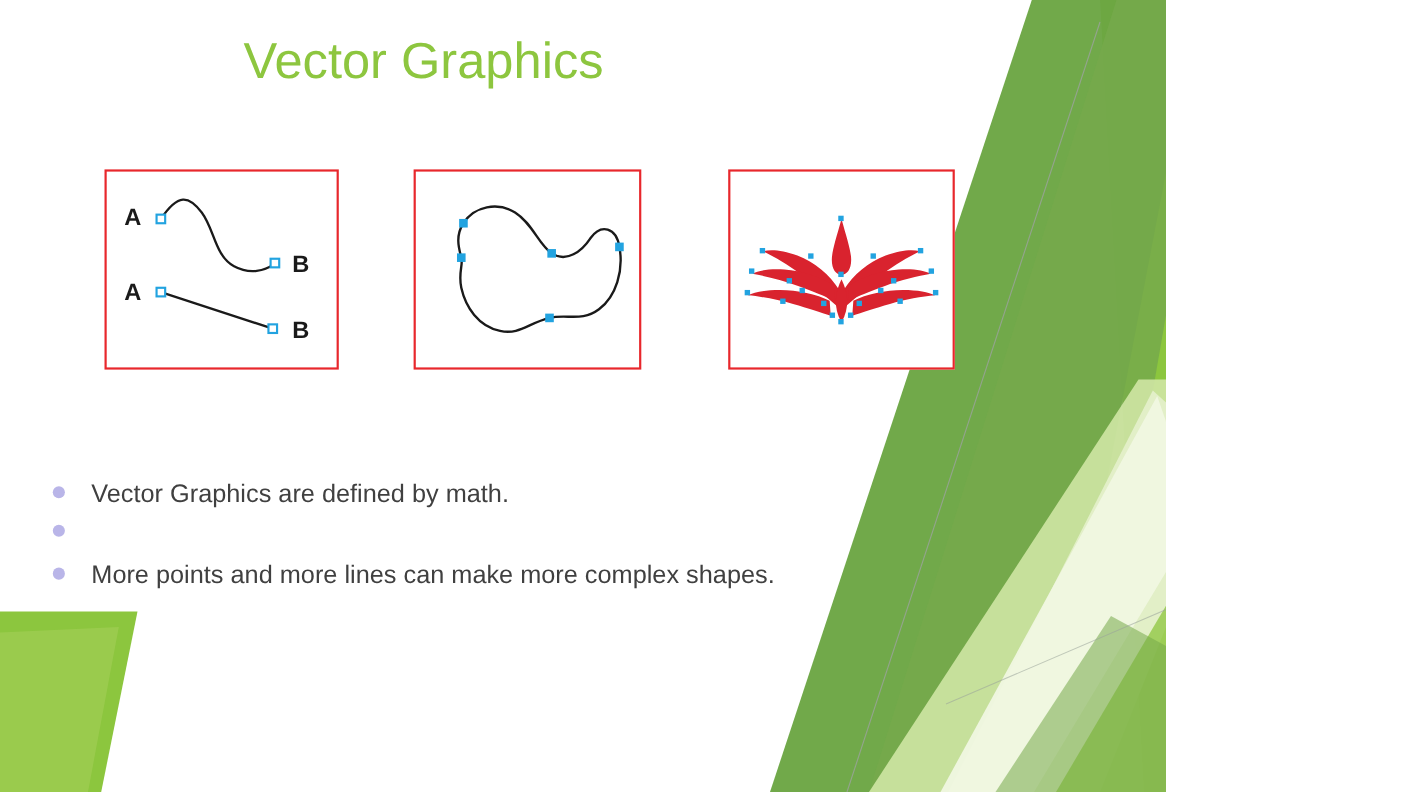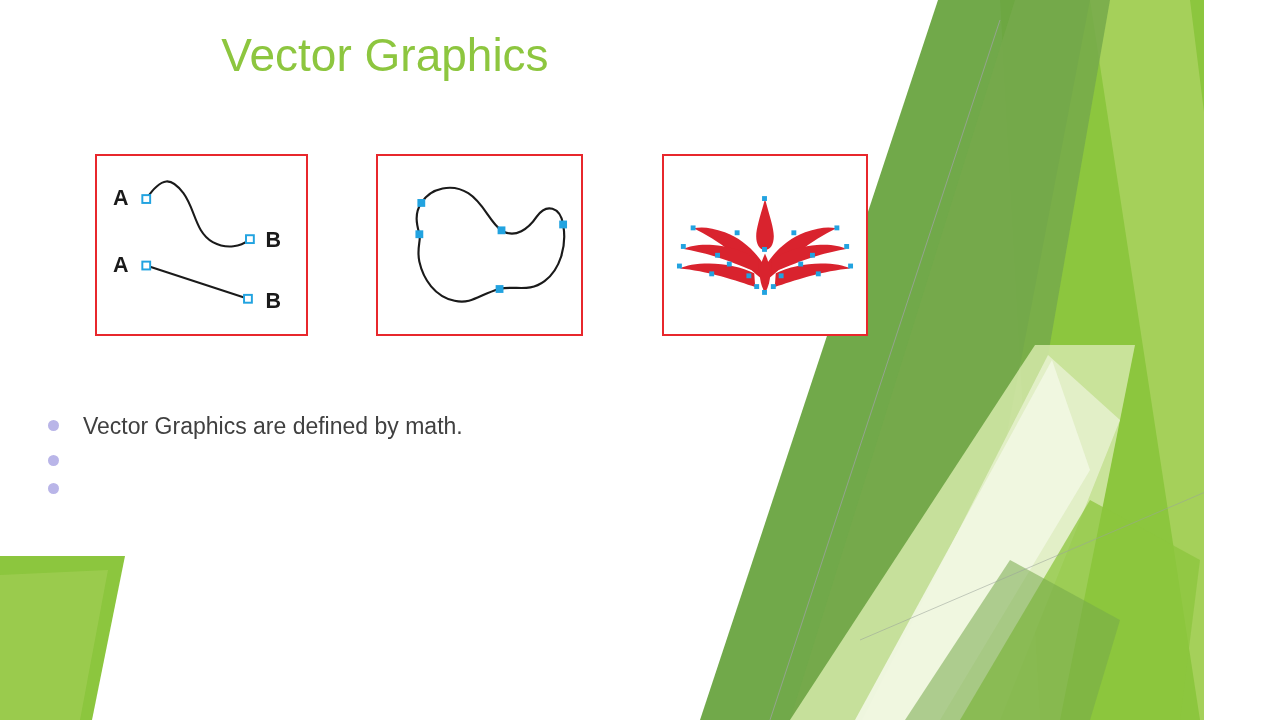--- a/index.html
+++ b/index.html
@@ -2,21 +2,21 @@
 <html><head>
 <meta charset="utf-8">
 <style>
   html, body {
     margin: 0;
     padding: 0;
     background: #ffffff;
   }
   #slide {
     position: relative;
-    width: 1204px;
+    width: 1060px;
     height: 720px;
     background: #ffffff;
     overflow: hidden;
     font-family: "Liberation Sans", sans-serif;
   }
 
   
   .deco-layer {
     position: absolute;
     inset: 0;
@@ -65,21 +65,21 @@
     height: 100%;
   }
   #panel-paths  { left: 0px;   width: 213px; }
   #panel-blob   { left: 281px; width: 207px; }
   #panel-emblem { left: 567px; width: 206px; }
 
   
   #bullets {
     position: absolute;
     left: 48px;
-    top: 412px;
+    top: 434px;
     width: 830px;
   }
   .bullet-row {
     display: flex;
     align-items: baseline;
     margin-bottom: 17px;
   }
   .bullet-dot {
     flex: 0 0 auto;
     width: 11px;
@@ -211,17 +211,18 @@
       <span class="bullet-dot"></span>
       <span class="bullet-text">Vector Graphics are defined by math.</span>
     </div>
 
     <div class="bullet-row">
       <span class="bullet-dot"></span>
     </div>
 
     <div class="bullet-row">
       <span class="bullet-dot"></span>
+      <span class="bullet-text">More points and more lines can make more complex shapes.</span>
     </div>
 
   </div>
 
 </div>
 
 </body></html>

